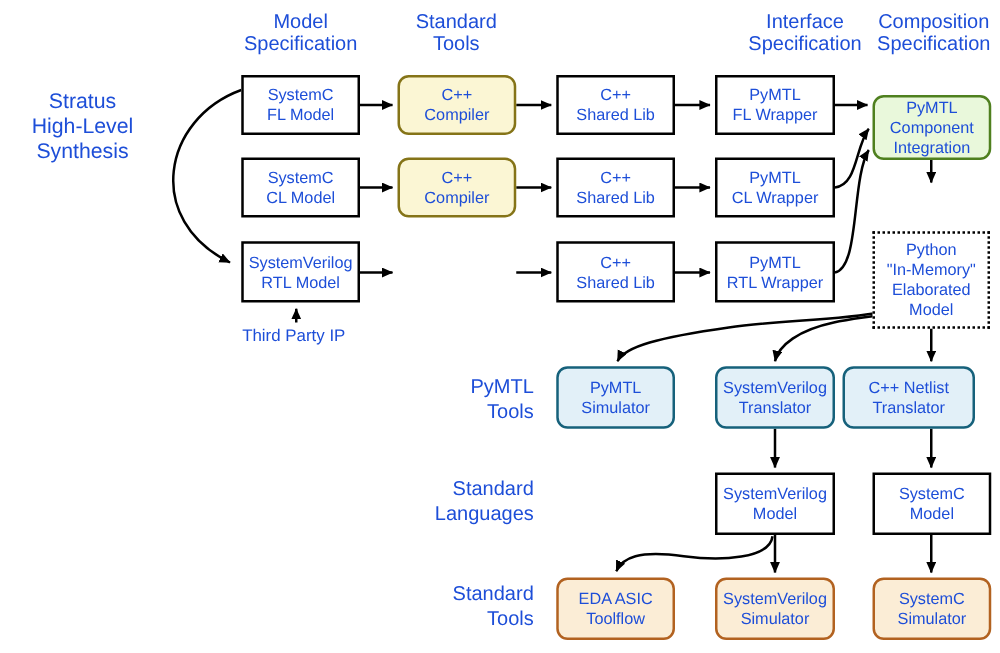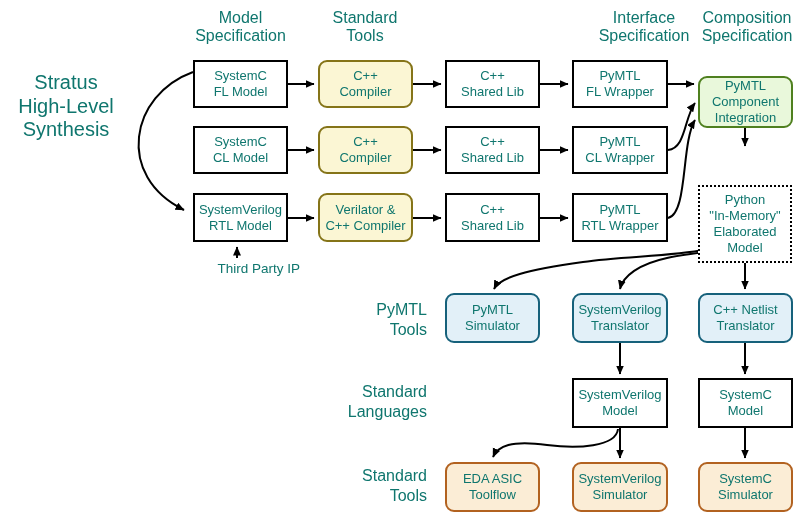--- a/index.html
+++ b/index.html
@@ -1,18 +1,18 @@
 <!DOCTYPE html>
 <html style="--compiler-fill: #FBF6D4; --compiler-border: #857418; --integration-fill: #E9F8DB; --integration-border: #4F801F; --pymtl-tool-fill: #E2F0F8; --pymtl-tool-border: #16617B; --standard-tool-fill: #FBEDD6; --standard-tool-border: #B26220; --arrow-color: #000000;"><head>
 <meta charset="utf-8">
 <style>
   html,body{margin:0;padding:0;background:#fff;}
   #canvas{
     position:relative;width:800px;height:522px;background:#fff;overflow:hidden;
-    font-family:"Liberation Sans","DejaVu Sans",sans-serif;color:#0f766e;
+    font-family:"Liberation Sans","DejaVu Sans",sans-serif;color:#1d4ed8;
   }
   #arrows{position:absolute;left:0;top:0;width:800px;height:522px;}
   .box{
     position:absolute;display:flex;align-items:center;justify-content:center;
     text-align:center;white-space:pre-line;font-size:13px;line-height:1.22;
     background:#fff;border:2px solid #000;box-sizing:border-box;z-index:2;
   }
   .box.rounded{border-radius:9px;}
   .box.yellow{background:var(--compiler-fill,#FBF6D4);border-color:var(--compiler-border,#857418);}
   .box.green{background:var(--integration-fill,#E9F8DB);border-color:var(--integration-border,#4F801F);}
@@ -22,24 +22,24 @@
   .hdr{
     position:absolute;top:9px;text-align:center;white-space:pre-line;
     font-size:16px;line-height:1.15;z-index:2;
   }
   .side{
     position:absolute;text-align:right;white-space:pre-line;
     font-size:16px;line-height:1.22;width:147px;left:280px;z-index:2;
   }
   .stratus{
     position:absolute;left:8px;top:71px;width:116px;text-align:center;
-    white-space:pre-line;font-size:20px;line-height:1.18;z-index:2;
+    white-space:pre-line;font-size:17px;line-height:1.18;z-index:2;
   }
   .smalllabel{
-    position:absolute;left:170px;top:261px;width:130px;text-align:right;
+    position:absolute;left:170px;top:261px;width:130px;text-align:center;
     font-size:13.5px;z-index:2;
   }
 </style>
 </head>
 <body>
 
 <div id="canvas">
 
   <svg id="arrows" viewBox="0 0 800 522">
     <defs>
@@ -107,42 +107,40 @@
 CL Model</div>
   <div class="box rounded yellow" style="left:318px;top:126px;width:95px;height:48px">C++
 Compiler</div>
   <div class="box" style="left:445px;top:126px;width:95px;height:48px">C++
 Shared Lib</div>
   <div class="box" style="left:572px;top:126px;width:96px;height:48px">PyMTL
 CL Wrapper</div>
 
   <div class="box" style="left:193px;top:193px;width:95px;height:49px">SystemVerilog
 RTL Model</div>
-  <div class="box rounded yellow" style="left:318px;top:193px;width:95px;height:49px">Verilator &amp;
-C++ Compiler</div>
   <div class="box" style="left:445px;top:193px;width:95px;height:49px">C++
 Shared Lib</div>
   <div class="box" style="left:572px;top:193px;width:96px;height:49px">PyMTL
 RTL Wrapper</div>
 
   <div class="box rounded green" style="left:698px;top:76px;width:95px;height:52px">PyMTL
 Component
 Integration</div>
   <div class="box dotted" style="left:698px;top:150px;width:94px;height:78px">Python
 "In-Memory"
 Elaborated
 Model</div>
 
   <div class="side" style="top:300px">PyMTL
 Tools</div>
   <div class="box rounded blue" style="left:445px;top:293px;width:95px;height:50px">PyMTL
 Simulator</div>
   <div class="box rounded blue" style="left:572px;top:293px;width:96px;height:50px">SystemVerilog
 Translator</div>
-  <div class="box rounded blue" style="left:698px;top:293px;width:95px;height:50px">C++ Netlist
+  <div class="box rounded blue" style="left:674px;top:293px;width:106px;height:50px">C++ Netlist
 Translator</div>
 
   <div class="side" style="top:382px">Standard
 Languages</div>
   <div class="box" style="left:572px;top:378px;width:96px;height:50px">SystemVerilog
 Model</div>
   <div class="box" style="left:698px;top:378px;width:95px;height:50px">SystemC
 Model</div>
 
   <div class="side" style="top:466px">Standard

